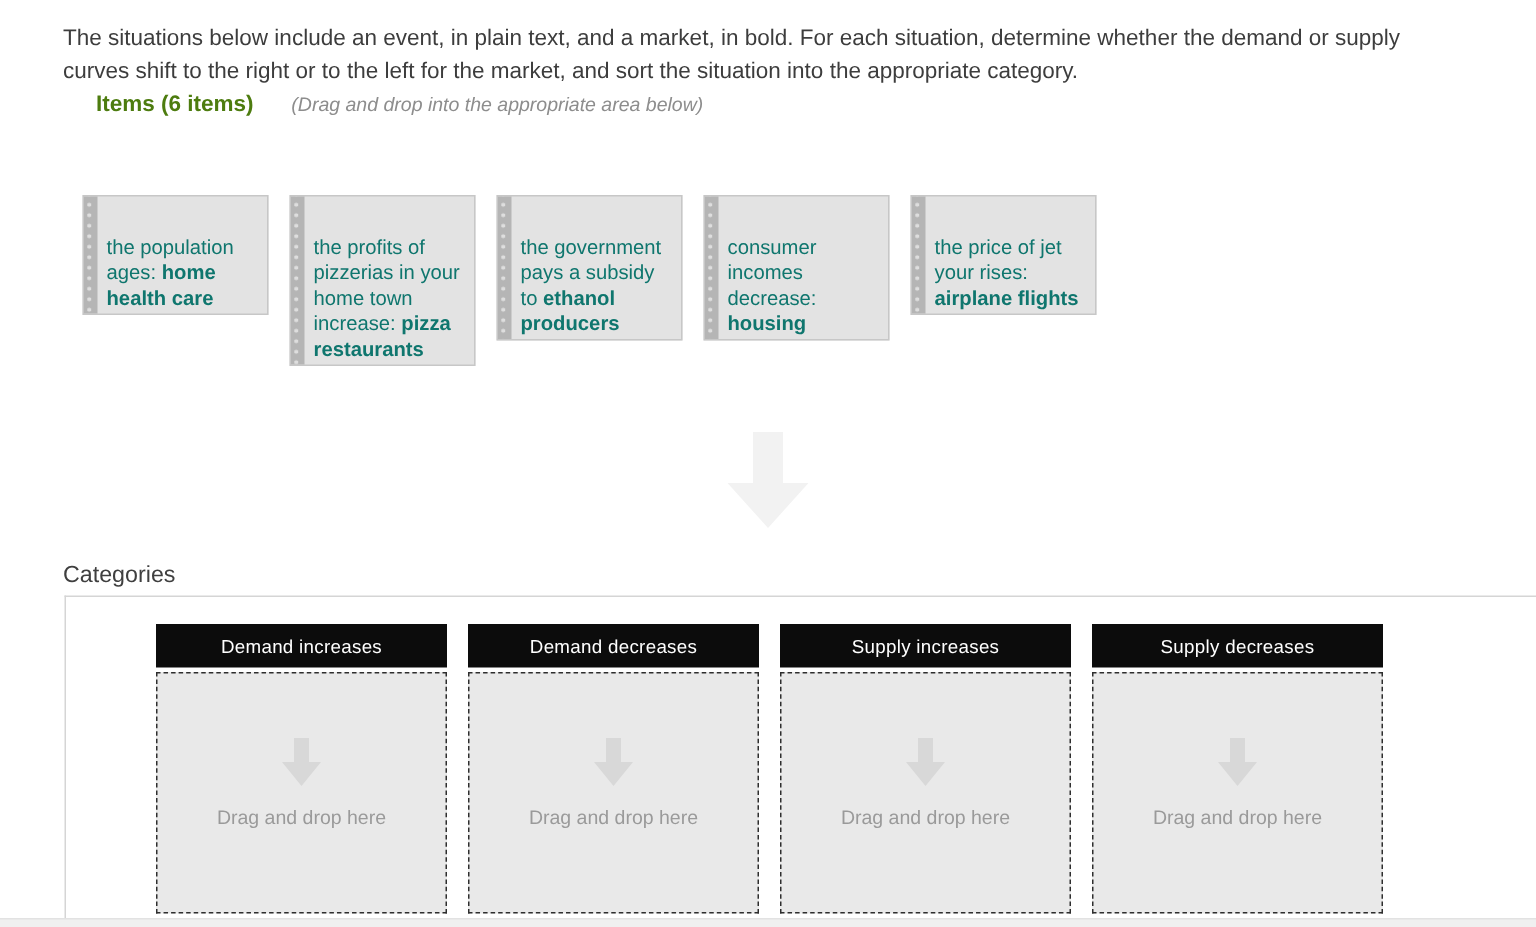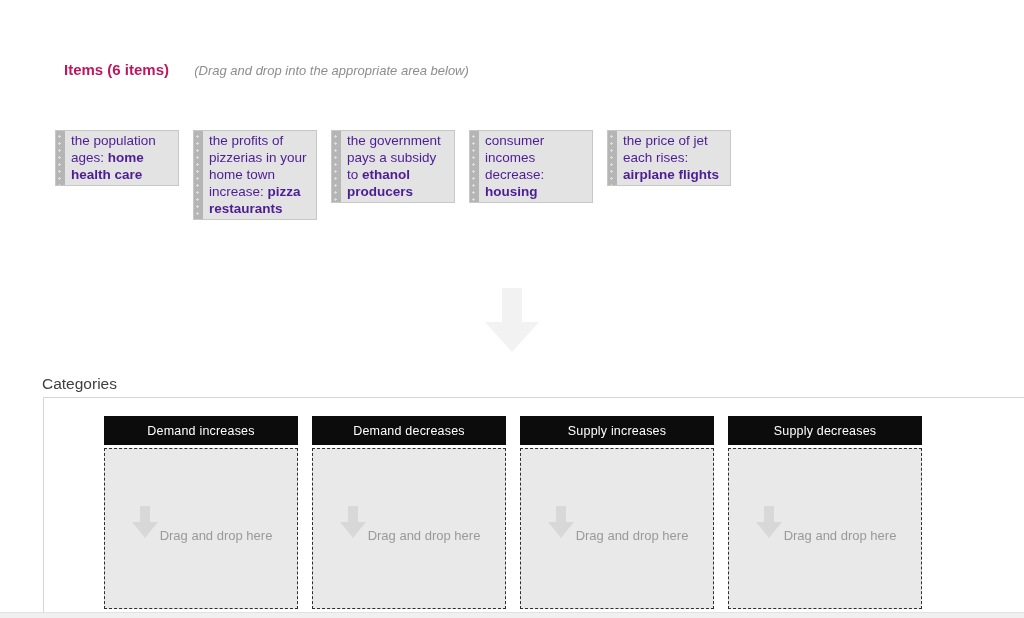--- a/index.html
+++ b/index.html
@@ -4,63 +4,64 @@
 <style>
   * { margin:0; padding:0; box-sizing:border-box; }
   html,body { background:#fff; }
   body { font-family:"Liberation Sans","DejaVu Sans",sans-serif; }
   #app { position:relative; width:1024px; height:618px; background:#fff; overflow:hidden; }
 
   
   .instructions { position:absolute; left:42px; top:15px; width:934px;
     font-size:15px; line-height:21.5px; color:#3d3d3d; }
   .items-header { position:absolute; left:64px; top:61px; font-size:15px; color:#2e2e2e; }
-  .items-header .items-label { font-weight:700; color:#be185d; }
+  .items-header .items-label { font-weight:700; color:#4d7c0f; }
   .items-header .items-hint { font-style:italic; font-size:13px; color:#8d8d8d; margin-left:21px; }
 
   
   .items-row { position:absolute; left:55px; top:130px; display:flex; gap:14px; align-items:flex-start; }
   .item-card { width:124px; background:#e3e3e3; border:1px solid #c7c7c7; display:flex; cursor:move; }
   .drag-handle { flex:0 0 9px; align-self:stretch; background-color:#b5b5b5;
     background-image:radial-gradient(circle,#dedede 1.2px,transparent 1.4px);
     background-size:9px 7px; background-position:-1px 2px; }
-  .item-text { padding:1px 3px 2px 6px; font-size:13.5px; line-height:17px; color:#4c1d95;
-    overflow-wrap:anywhere; }
+  .item-text { padding:1px 3px 2px 6px; font-size:13.5px; line-height:17px; color:#0f766e;
+    overflow-wrap:anywhere;margin-top:24px; }
   .item-text b { font-weight:700; }
 
   
   .big-arrow { position:absolute; left:485px; top:288px; width:54px; height:64px; }
   .big-arrow::before { content:""; position:absolute; left:17px; top:0; width:20px; height:35px; background:#f2f2f2; }
   .big-arrow::after { content:""; position:absolute; left:0; top:34px; width:0; height:0;
     border-left:27px solid transparent; border-right:27px solid transparent; border-top:30px solid #f2f2f2; }
 
   
   .categories-heading { position:absolute; left:42px; top:375px; font-size:15.5px; color:#3f3f3f; }
   .categories-box { position:absolute; left:43px; top:397px; width:996px; height:221px;
     border:1px solid #d5d5d5; border-bottom:none; background:#fff; }
   .columns { position:absolute; left:60px; top:18px; display:flex; gap:14px; }
   .column { width:194px; }
   .col-header { height:29px; background:#0c0c0c; color:#ffffff; font-size:12.5px;
     display:flex; align-items:center; justify-content:center; letter-spacing:.2px; }
   .dropzone { margin-top:3px; height:161px; background:#e9e9e9; border:1px dashed #2e2e2e;
-    display:flex; flex-direction:row; align-items:center; justify-content:center; }
+    display:flex; flex-direction:column; align-items:center; justify-content:center; }
   .dz-arrow { position:relative; width:30px; height:32px; margin-top:-14px; }
   .dz-arrow::before { content:""; position:absolute; left:10px; top:0; width:10px; height:16px; background:#d8d8d8; }
   .dz-arrow::after { content:""; position:absolute; left:2px; top:16px; width:0; height:0;
     border-left:13px solid transparent; border-right:13px solid transparent; border-top:16px solid #d8d8d8; }
   .dz-text { margin-top:13px; font-size:13px; color:#9a9a9a; }
 
   .bottom-strip { position:absolute; left:0; top:612px; width:1024px; height:6px;
     background:#f0f0f0; border-top:1px solid #e2e2e2; }
 </style>
 </head>
 <body>
 
 <div id="app">
 
+  <p class="instructions">The situations below include an event, in plain text, and a market, in bold. For each situation, determine whether the demand or supply curves shift to the right or to the left for the market, and sort the situation into the appropriate category.</p>
 
   <div class="items-header">
     <span class="items-label">Items (6 items)</span>
     <span class="items-hint">(Drag and drop into the appropriate area below)</span>
   </div>
 
   <div class="items-row">
     <div class="item-card">
       <span class="drag-handle"></span>
       <span class="item-text"><span>the population ages: </span><b>home health care</b></span>
@@ -72,21 +73,21 @@
     <div class="item-card">
       <span class="drag-handle"></span>
       <span class="item-text"><span>the government pays a subsidy to </span><b>ethanol producers</b></span>
     </div>
     <div class="item-card">
       <span class="drag-handle"></span>
       <span class="item-text"><span>consumer incomes decrease: </span><b>housing</b></span>
     </div>
     <div class="item-card">
       <span class="drag-handle"></span>
-      <span class="item-text"><span>the price of jet each rises: </span><b>airplane flights</b></span>
+      <span class="item-text"><span>the price of jet your rises: </span><b>airplane flights</b></span>
     </div>
   </div>
 
   <div class="big-arrow"></div>
 
   <div class="categories-heading">Categories</div>
 
   <div class="categories-box">
     <div class="columns">
 

